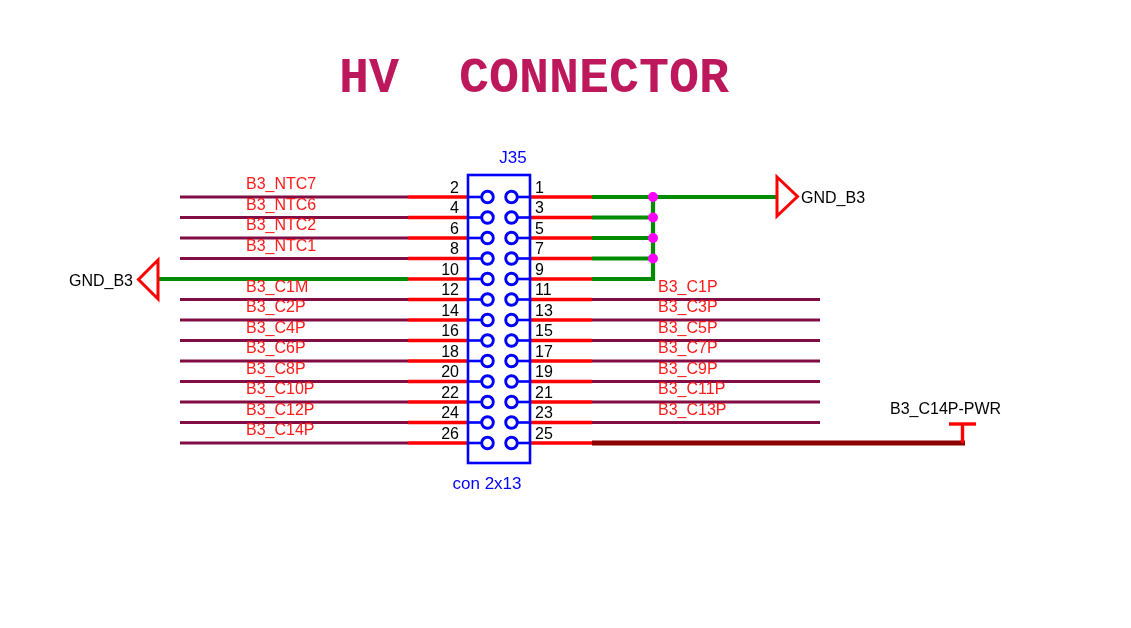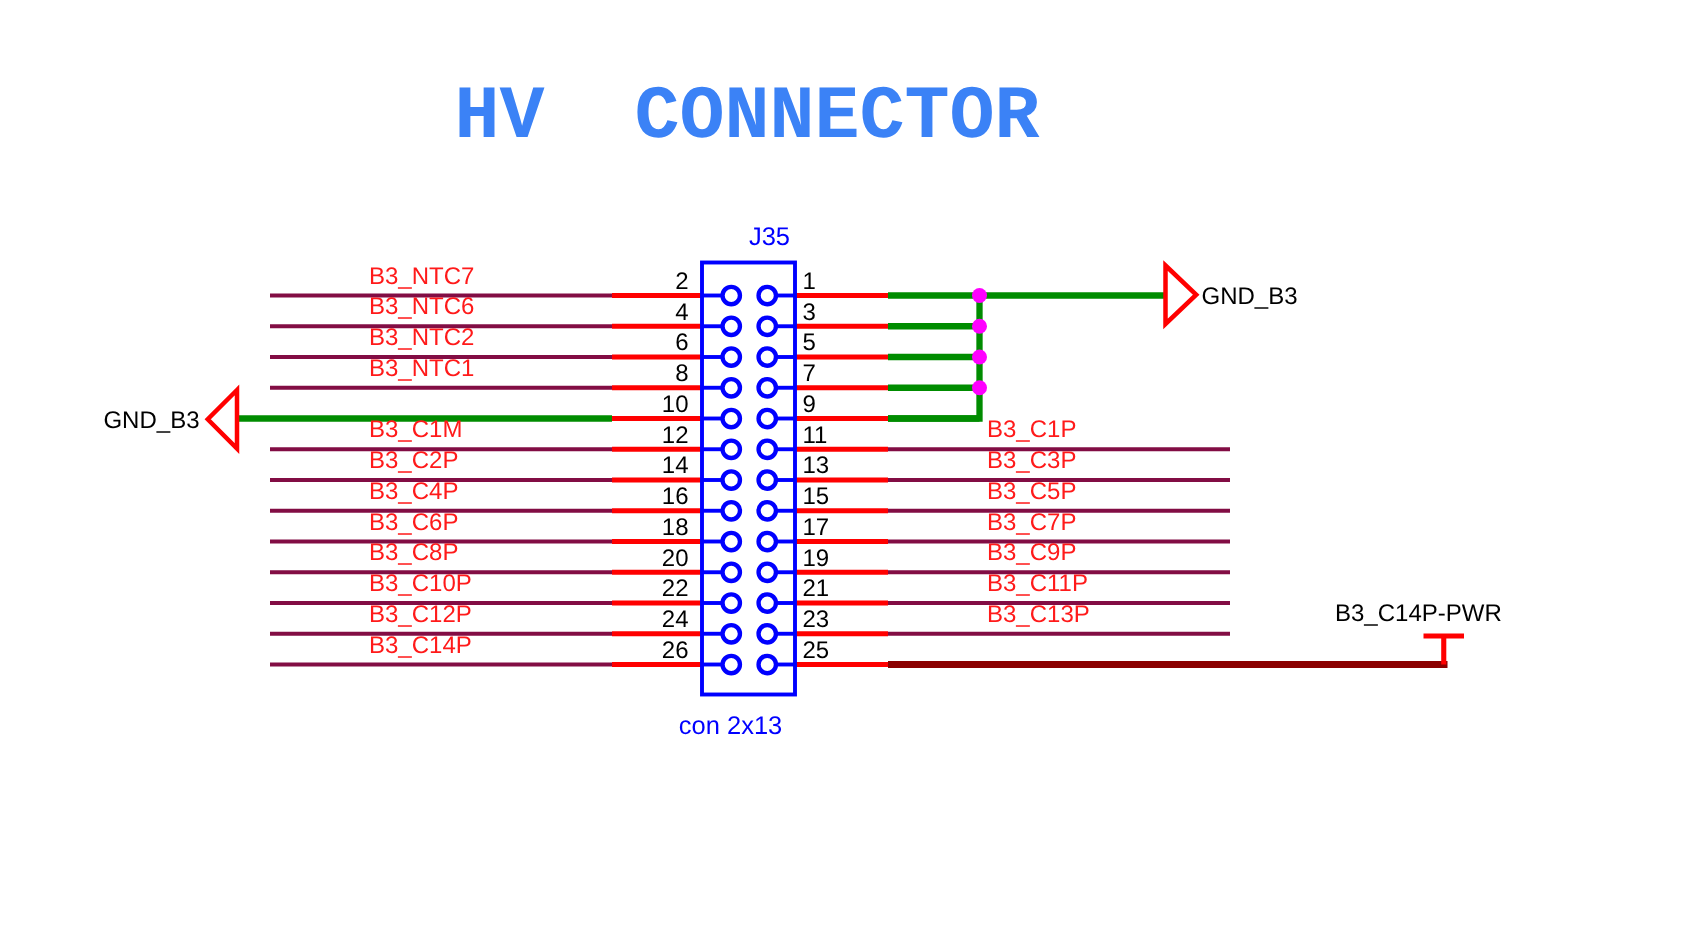--- a/index.html
+++ b/index.html
@@ -25,21 +25,21 @@
   }
   svg .pinnum{ font-size:16px; fill:#000000; }
   svg .netlabel{ font-size:16px; }
   svg .portlabel{ font-size:16px; fill:#000000; }
   svg .bluelabel{ font-size:17px; }
 </style>
 </head>
 <body>
 
 <div id="canvas">
-  <div id="schematic-title" style="color: #3b82f6;">HV  CONNECTOR</div>
+  <div id="schematic-title" style="color: #be185d; margin-left: 36px;">HV  CONNECTOR</div>
   <svg id="schematic" width="1131" height="628" viewBox="0 0 1131 628">
       <line x1="180" y1="197" x2="408" y2="197" stroke="#820d44" stroke-width="2.8"></line>
       <line x1="408" y1="197" x2="468" y2="197" stroke="#ff0000" stroke-width="3.4"></line>
       <line x1="530" y1="197" x2="592" y2="197" stroke="#ff0000" stroke-width="3.4"></line>
       <line x1="592" y1="197" x2="777" y2="197" stroke="#008c00" stroke-width="4.2"></line>
       <line x1="180" y1="217.5" x2="408" y2="217.5" stroke="#820d44" stroke-width="2.8"></line>
       <line x1="408" y1="217.5" x2="468" y2="217.5" stroke="#ff0000" stroke-width="3.4"></line>
       <line x1="530" y1="217.5" x2="592" y2="217.5" stroke="#ff0000" stroke-width="3.4"></line>
       <line x1="592" y1="217.5" x2="653" y2="217.5" stroke="#008c00" stroke-width="4.2"></line>
       <line x1="180" y1="238" x2="408" y2="238" stroke="#820d44" stroke-width="2.8"></line>

